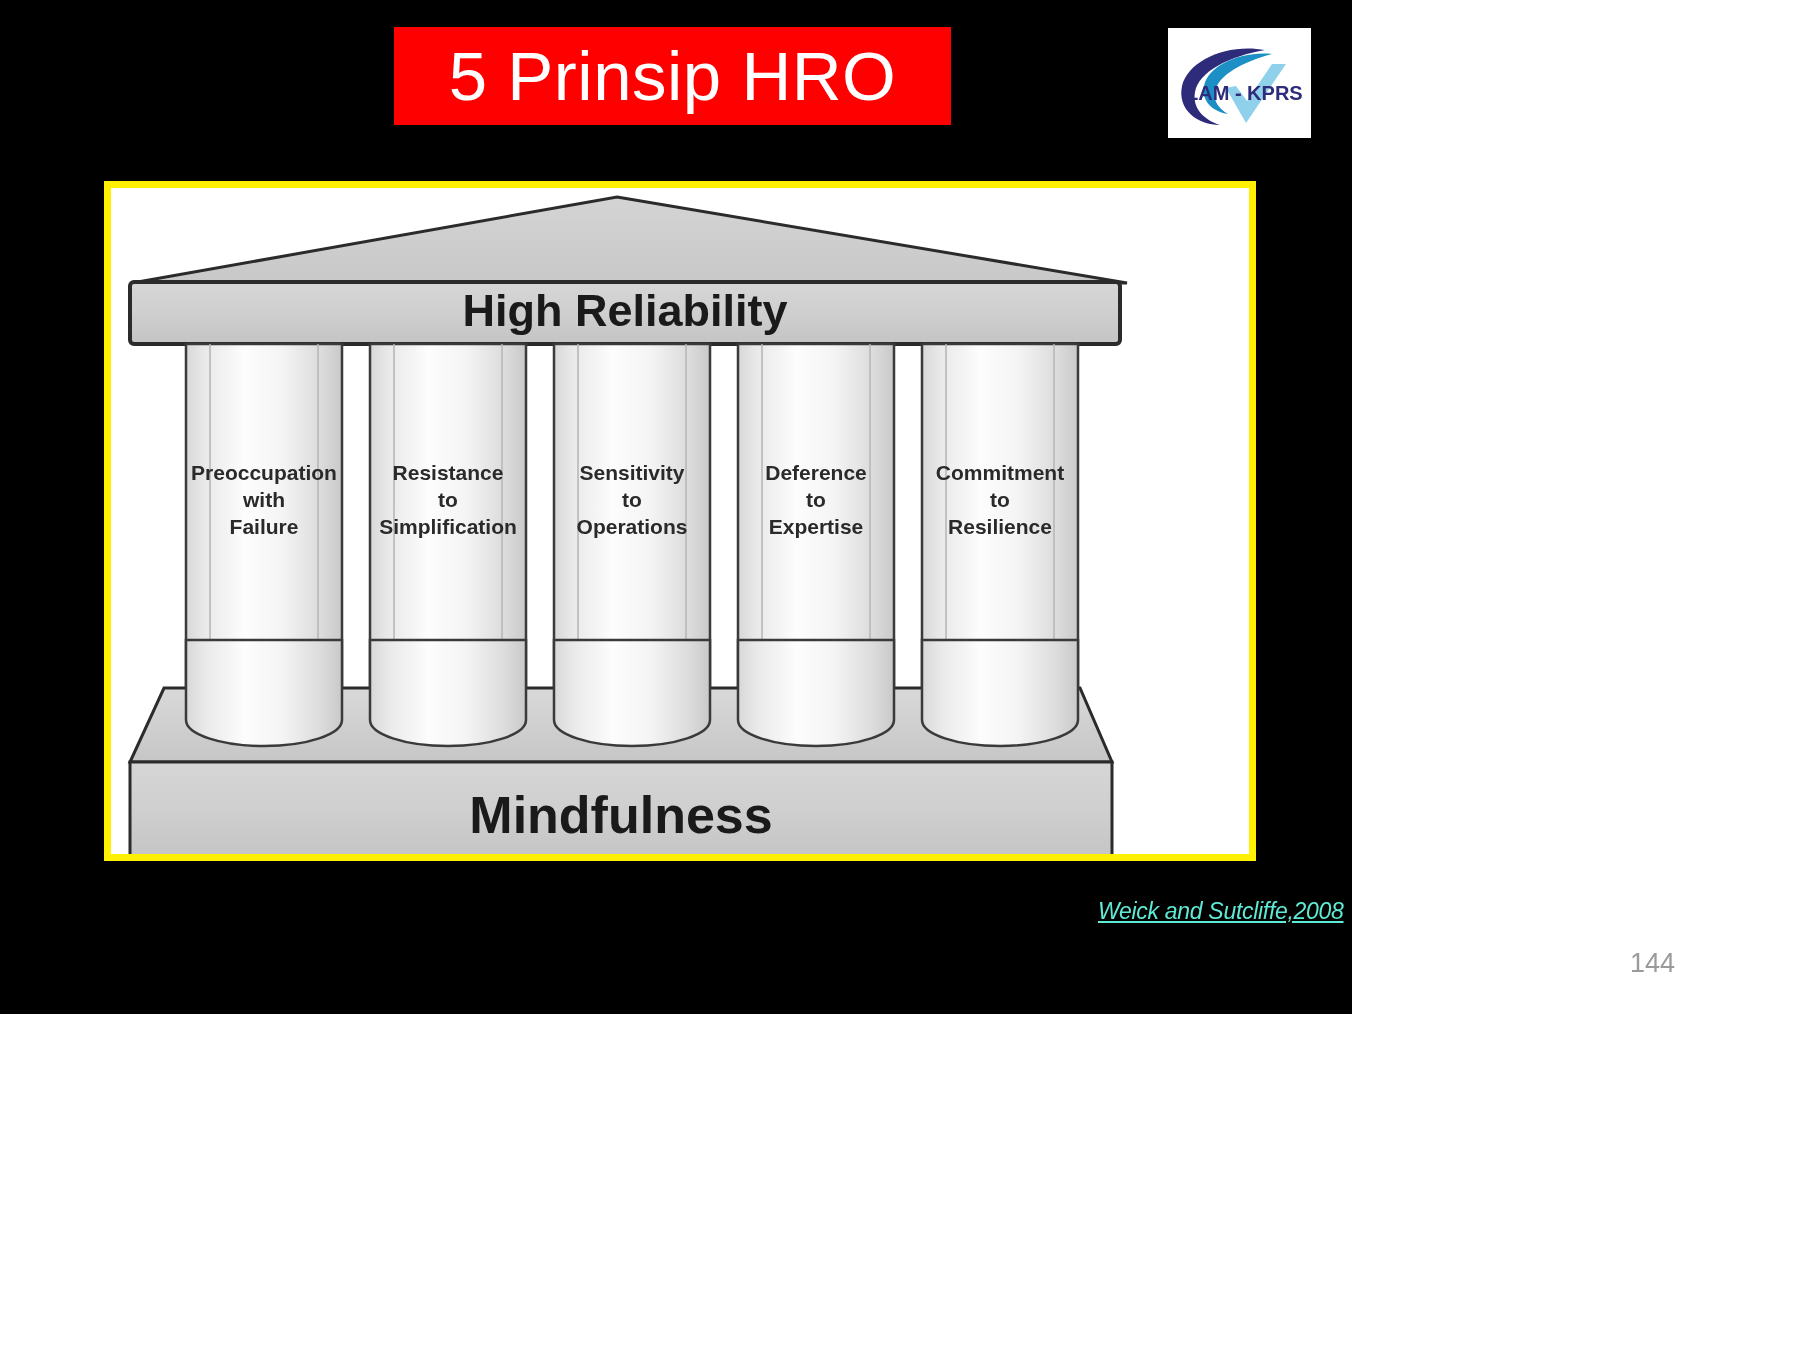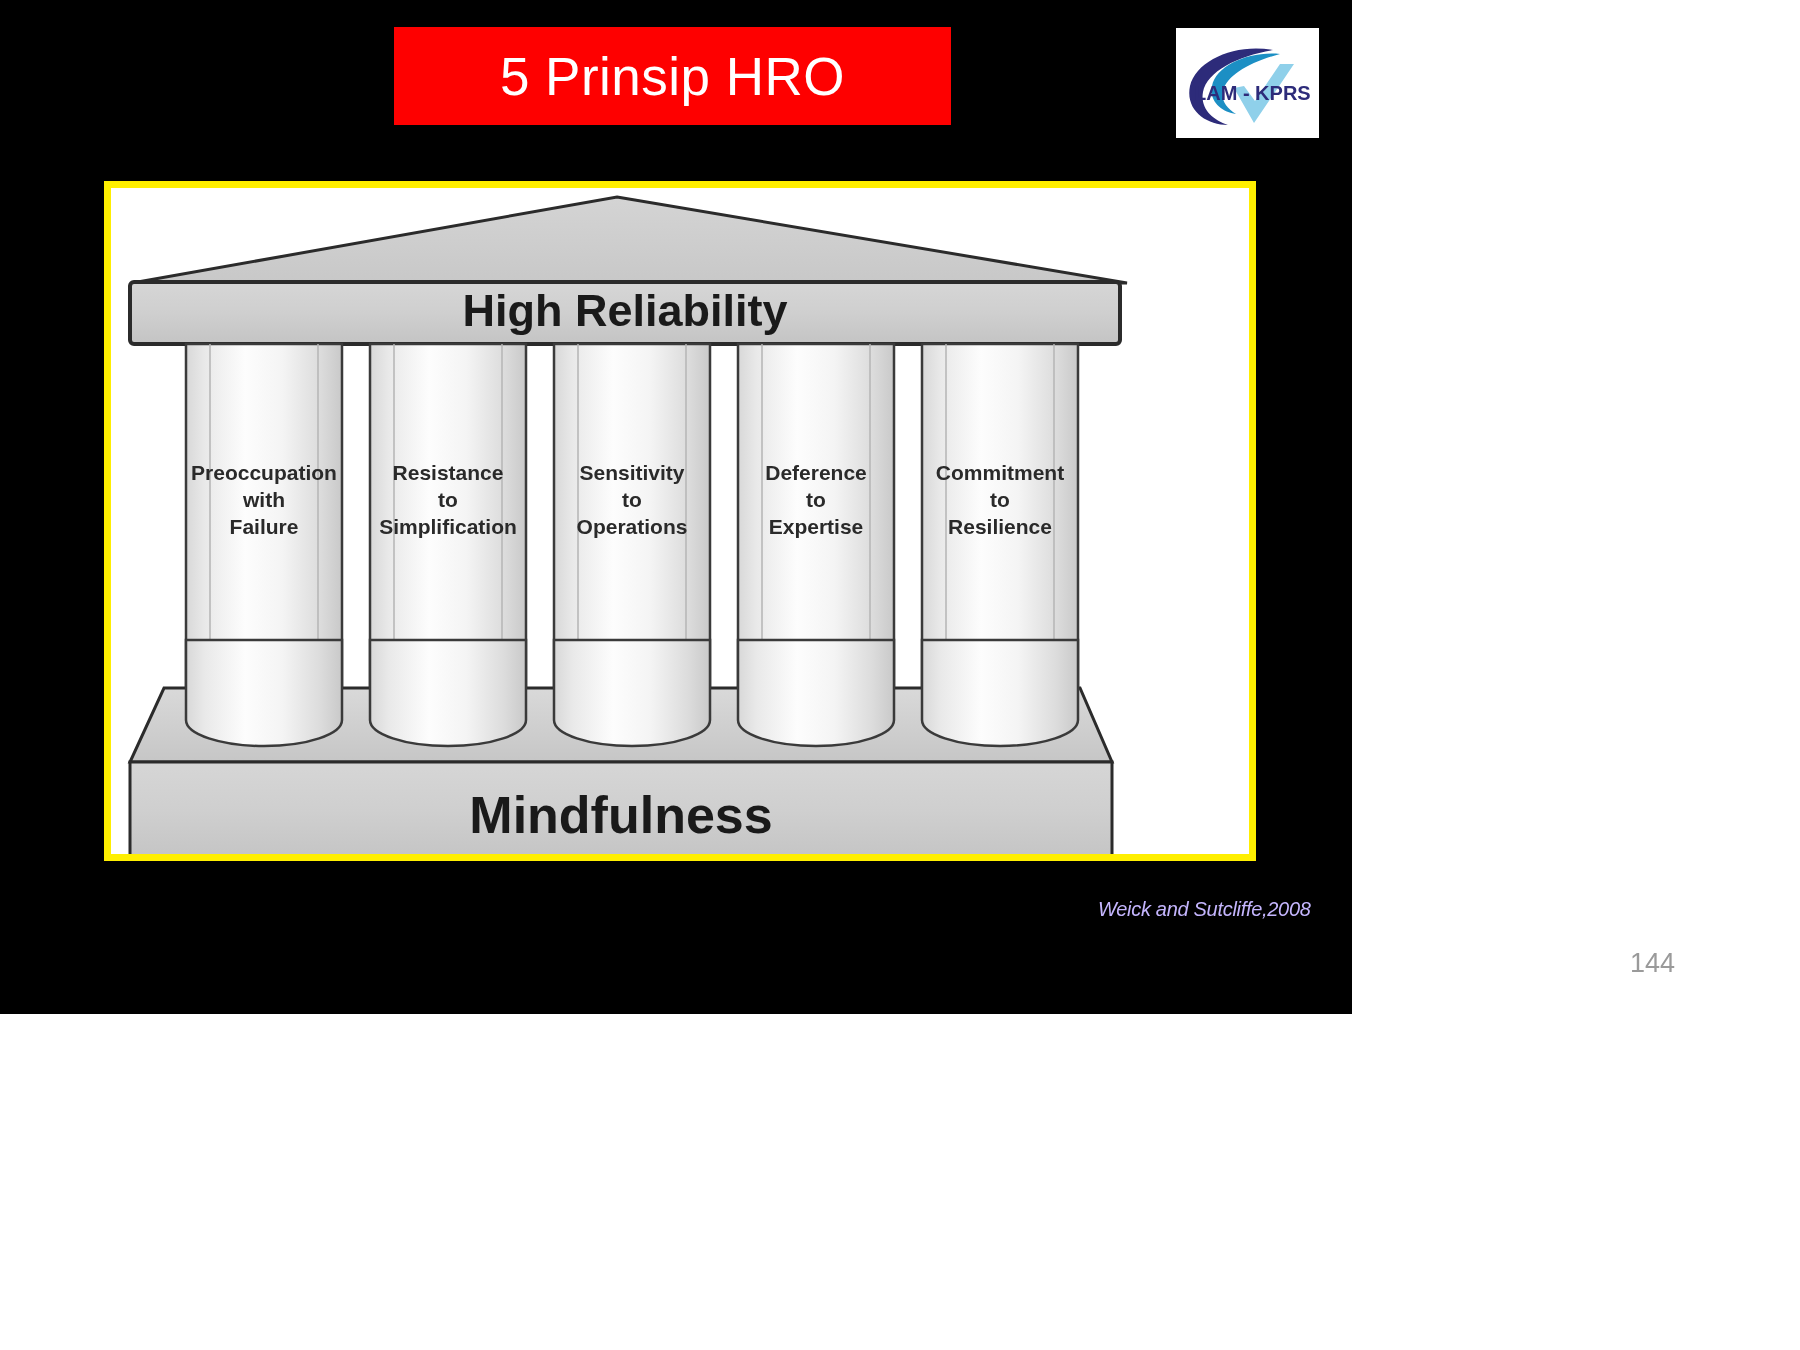--- a/index.html
+++ b/index.html
@@ -37,38 +37,37 @@
     top: 27px;
     width: 557px;
     height: 98px;
     background: #fe0000;
     display: flex;
     align-items: center;
     justify-content: center;
   }
   .title-text {
     color: #ffffff;
-    font-size: 53px;
+    font-size: 69px;
     line-height: 1;
     letter-spacing: 0.5px;
     white-space: nowrap;
     font-weight: 400;
     font-family: "Liberation Sans", sans-serif;
   }
 
   
   .logo-box {
     position: absolute;
     left: 1168px;
     top: 28px;
     width: 143px;
     height: 110px;
     background: #ffffff;
     overflow: hidden;
-    margin-left: 8px;
   }
   .logo-box svg { display: block; }
 
   
   .diagram-panel {
     position: absolute;
     left: 104px;
     top: 181px;
     width: 1152px;
     height: 680px;
@@ -78,26 +77,27 @@
     overflow: hidden;
     padding-left: 11px;
   }
   .diagram-panel svg { display: block; }
 
   
   .citation {
     position: absolute;
     left: 1098px;
     top: 898px;
-    color: #c4b5fd;
-    font-size: 20px;
+    color: #5eead4;
+    font-size: 23px;
     font-style: italic;
     white-space: nowrap;
     font-family: "Liberation Sans", sans-serif;
     letter-spacing: -0.3px;
+    text-decoration: underline;
   }
 
   
   .page-number {
     position: absolute;
     left: 1630px;
     top: 948px;
     color: #9a9a9a;
     font-size: 27px;
     font-family: "Liberation Sans", sans-serif;

